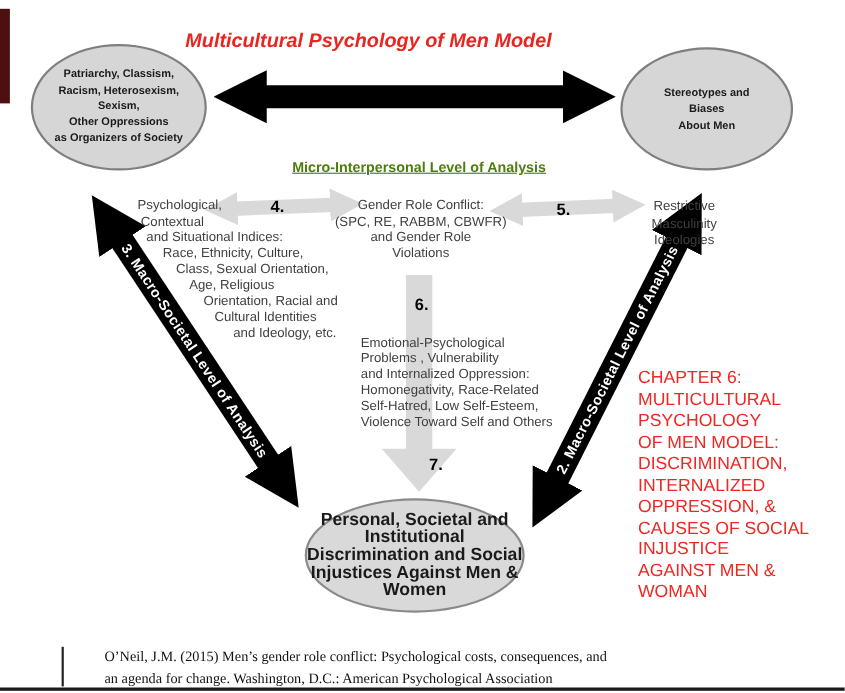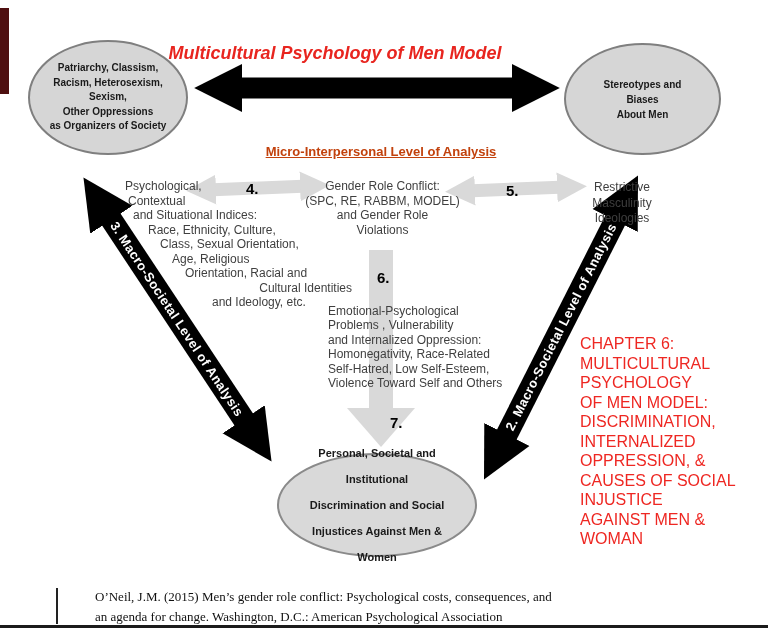--- a/index.html
+++ b/index.html
@@ -4,46 +4,46 @@
 <style>
   html,body{margin:0;padding:0;}
   #slide{
     position:relative;width:768px;height:630px;background:#ffffff;
     font-family:"Liberation Sans",sans-serif;overflow:hidden;
   }
   .abs{position:absolute;}
   
   #corner-strip{left:0;top:8px;width:9px;height:86px;background:#4e0f10;z-index:3;}
   
-  #title{left:150px;top:43px;width:370px;text-align:center;color:#e8251f;
+  #title{left:150px;top:27px;width:370px;text-align:center;color:#e8251f;
     font-size:18px;font-weight:bold;font-style:italic;z-index:2;}
   
   .ellipse{border-radius:50%;background:#d6d6d6;border:2px solid #7f7f7f;
     display:flex;flex-direction:column;justify-content:center;align-items:center;
     text-align:left;font-weight:bold;color:#1a1a1a;z-index:2;box-sizing:border-box;}
   #ellipse-tl{left:28px;top:40px;width:160px;height:115px;font-size:10px;line-height:14.5px;}
   #ellipse-tr{left:564px;top:43px;width:157px;height:112px;font-size:10px;line-height:15px;}
-  #ellipse-bottom{left:277px;top:453px;width:200px;height:104px;font-size:11px;line-height:16px;background:#d9d9d9;border-color:#8a8a8a;gap:10px;}
+  #ellipse-bottom{left:277px;top:453px;width:200px;height:104px;font-size:16px;line-height:16px;background:#d9d9d9;border-color:#8a8a8a;}
   
   #macro1-label{left:235px;top:78px;width:300px;height:21px;line-height:21px;text-align:center;
     color:#fff;font-weight:bold;font-size:13px;z-index:2;margin-top:24px;}
   
   #micro-heading{left:251px;top:144px;width:260px;text-align:center;font-weight:bold;
-    font-size:13px;text-decoration:underline;color:#c2410c;z-index:2;}
+    font-size:13px;text-decoration:underline;color:#4d7c0f;z-index:2;}
   
   .gray-block{color:#3f3f3f;font-size:12px;line-height:14.5px;z-index:2;}
   #block-multicultural{left:122px;top:179px;width:230px;}
   #block-multicultural div:nth-child(1){padding-left:3px;}
   #block-multicultural div:nth-child(2){padding-left:6px;}
   #block-multicultural div:nth-child(3){padding-left:11px;}
   #block-multicultural div:nth-child(4){padding-left:26px;}
   #block-multicultural div:nth-child(5){padding-left:38px;}
   #block-multicultural div:nth-child(6){padding-left:50px;}
   #block-multicultural div:nth-child(7){padding-left:63px;}
-  #block-multicultural div:nth-child(8){padding-left:73px;text-align:right;}
+  #block-multicultural div:nth-child(8){padding-left:73px;}
   #block-multicultural div:nth-child(9){padding-left:90px;}
   #block-gender{left:290px;top:179px;width:185px;text-align:center;}
   #block-restrictive{left:583px;top:180px;width:78px;text-align:center;line-height:15.5px;}
   #block-emotional{left:328px;top:304px;width:210px;line-height:14.4px;}
   
   .stepnum{font-weight:bold;font-size:15px;color:#000;z-index:2;}
   #step4{left:246px;top:180px;}
   #step5{left:506px;top:182px;}
   #step6{left:377px;top:269px;}
   #step7{left:390px;top:414px;}
@@ -131,21 +131,21 @@
     <div>Race, Ethnicity, Culture,</div>
     <div>Class, Sexual Orientation,</div>
     <div>Age, Religious</div>
     <div>Orientation, Racial and</div>
     <div>Cultural Identities</div>
     <div>and Ideology, etc.</div>
   </div>
 
   <div class="abs gray-block" id="block-gender">
     <div>Gender Role Conflict:</div>
-    <div>(SPC, RE, RABBM, MODEL)</div>
+    <div>(SPC, RE, RABBM, CBWFR)</div>
     <div>and Gender Role</div>
     <div>Violations</div>
   </div>
 
   <div class="abs gray-block" id="block-restrictive">
     <div>Restrictive</div>
     <div>Masculinity</div>
     <div>Ideologies</div>
   </div>
 

